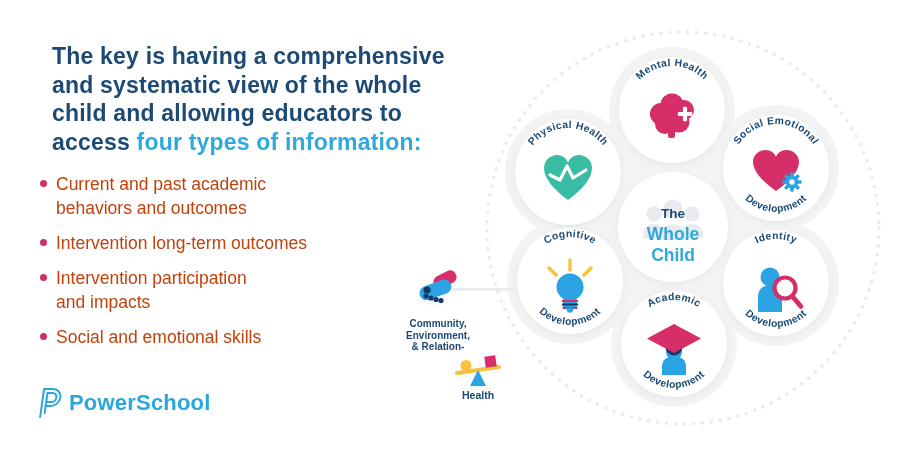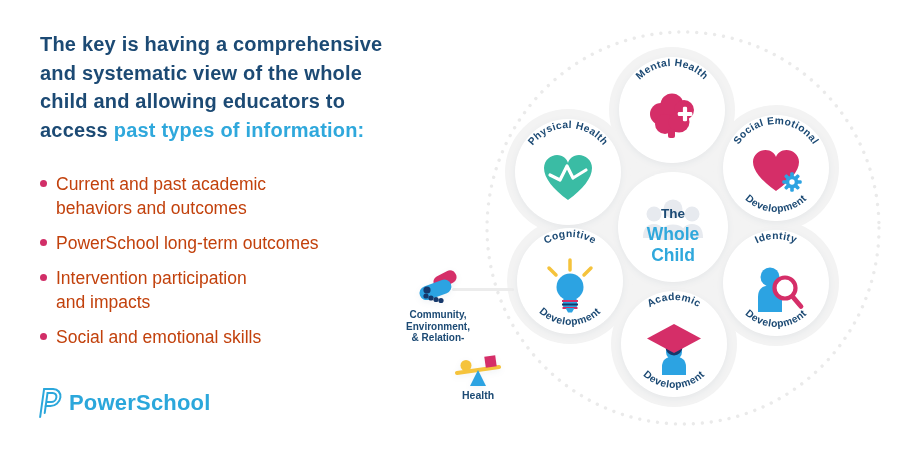--- a/index.html
+++ b/index.html
@@ -1,20 +1,20 @@
 <!DOCTYPE html>
 <html><head>
 <meta charset="utf-8">
 <style>
   html,body{margin:0;padding:0;background:#fff;}
   .canvas{position:relative;width:900px;height:456px;background:#ffffff;overflow:hidden;
           font-family:"Liberation Sans","DejaVu Sans",sans-serif;}
   
-  .headline{position:absolute;left:40px;top:30px;width:435px;margin:0;
-            font-size:20px;line-height:28.5px;font-weight:700;color:#1C4A74;
+  .headline{position:absolute;left:40px;top:30px;width:435px;margin:12px;
+            font-size:23px;line-height:28.5px;font-weight:700;color:#1C4A74;
             letter-spacing:.2px;white-space:pre-line;}
   .headline .accent{color:#2FA8DC;}
   .bullets{position:absolute;left:40px;top:172px;width:400px;margin:0;padding:0;list-style:none;}
   .bullet{display:flex;align-items:flex-start;margin-bottom:11px;}
   .dot{flex:0 0 auto;width:7px;height:7px;border-radius:50%;background:#D12E67;margin:8px 9px 0 0;}
   .btext{font-size:17.5px;line-height:24px;color:#c2410c;white-space:pre-line;}
   .logo{position:absolute;left:36px;top:386px;display:flex;align-items:center;}
   .logotext{font-size:22px;font-weight:700;color:#2BA7DB;margin-left:7px;letter-spacing:.2px;}
   
   .diagram{position:absolute;left:0;top:0;width:900px;height:456px;}
@@ -32,31 +32,31 @@
                font-weight:700;color:#1C4A74;white-space:pre-line;}
 </style>
 </head>
 <body>
 
 <div class="canvas">
 
   <h1 class="headline"><span>The key is having a comprehensive
 and systematic view of the whole
 child and allowing educators to
-access</span> <span class="accent">past types of information:</span></h1>
+access</span> <span class="accent">four types of information:</span></h1>
 
   <ul class="bullets">
     <li class="bullet">
       <span class="dot"></span>
       <span class="btext">Current and past academic
 behaviors and outcomes</span>
     </li>
     <li class="bullet">
       <span class="dot"></span>
-      <span class="btext">PowerSchool long-term outcomes</span>
+      <span class="btext">Intervention long-term outcomes</span>
     </li>
     <li class="bullet">
       <span class="dot"></span>
       <span class="btext">Intervention participation
 and impacts</span>
     </li>
     <li class="bullet">
       <span class="dot"></span>
       <span class="btext">Social and emotional skills</span>
     </li>
@@ -221,21 +221,21 @@
       <rect x="18" y="3" width="24" height="13" rx="6" fill="#D52E68" transform="rotate(-28 30 9.5)"></rect>
       <rect x="4" y="13" width="33" height="14" rx="7" fill="#2CA3E2" transform="rotate(-20 20 20)"></rect>
       <g fill="#16386B">
         <circle cx="12" cy="20" r="3.6"></circle>
         <circle cx="11" cy="26" r="2.6"></circle>
         <circle cx="16" cy="28" r="2.6"></circle>
         <circle cx="21" cy="29.5" r="2.6"></circle>
         <circle cx="26" cy="30.5" r="2.6"></circle>
       </g>
     </svg>
-    <div class="outer-label" style="left:388px;top:309px;width:100px">Community,
+    <div class="outer-label" style="left:388px;top:318px;width:100px">Community,
 Environment,
 &amp; Relation-</div>
 
     <svg class="node" style="left:452px;top:350px" width="52" height="38" viewBox="0 0 52 38">
       <line x1="5" y1="23" x2="47" y2="17" stroke="#F5C33C" stroke-width="4" stroke-linecap="round"></line>
       <circle cx="14" cy="15.5" r="5.5" fill="#F5C33C"></circle>
       <rect x="33" y="6" width="11" height="11" fill="#D52E68" transform="rotate(-8 38.5 11.5)"></rect>
       <polygon points="26,20 34,36 18,36" fill="#2CA3E2"></polygon>
     </svg>
     <div class="outer-label" style="left:448px;top:390px;width:60px;font-size:10.5px">Health</div>

